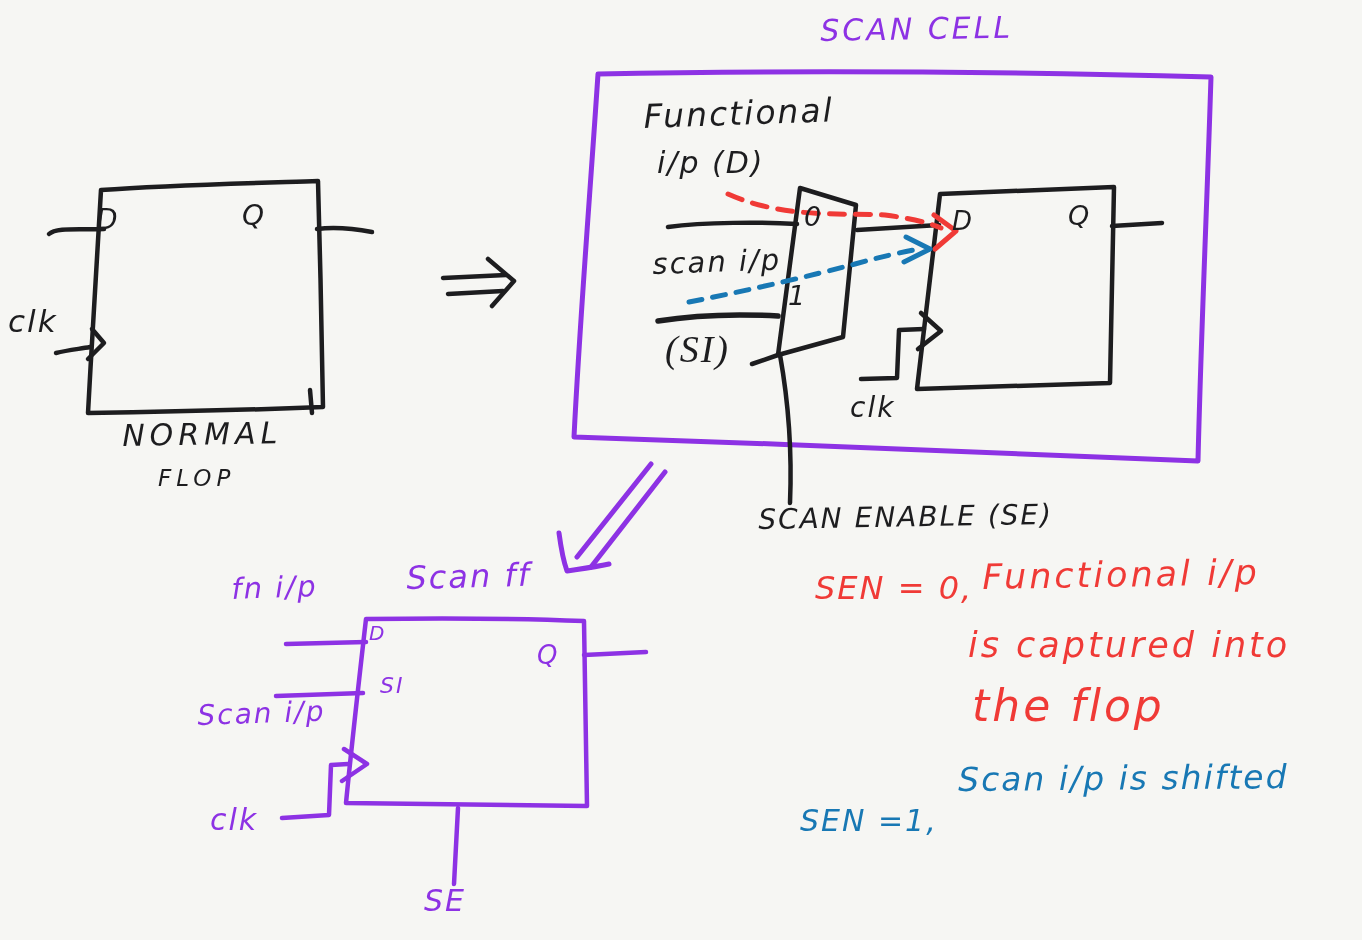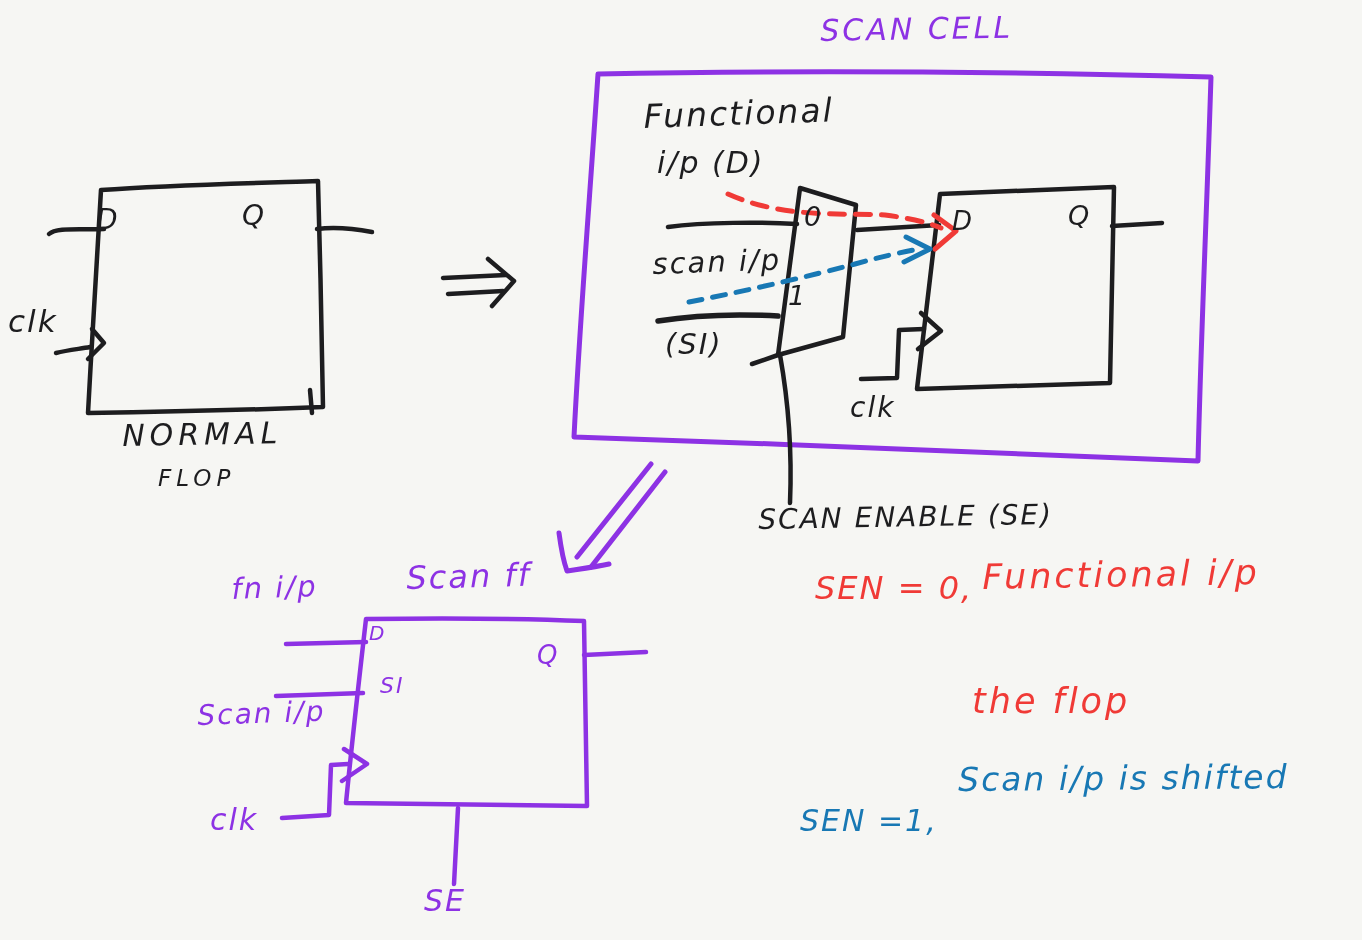--- a/index.html
+++ b/index.html
@@ -102,34 +102,35 @@
   <div class="hw" style="left:8px;top:306px;font-size:31px;">clk</div>
   <div class="hw" style="left:122px;top:421px;font-size:30px;letter-spacing:5px;transform:rotate(-1deg);">NORMAL</div>
   <div class="hw" style="left:158px;top:467px;font-size:23px;letter-spacing:5px;">FLOP</div>
 
   <div class="hw purple" style="left:820px;top:16px;font-size:30px;letter-spacing:3px;transform:rotate(-1deg);">SCAN CELL</div>
   <div class="hw" style="left:643px;top:100px;font-size:33px;transform:rotate(-2deg);">Functional</div>
   <div class="hw" style="left:657px;top:148px;font-size:30px;text-align:center;">i/p (D)</div>
   <div class="hw" style="left:804px;top:203px;font-size:27px;">0</div>
   <div class="hw" style="left:788px;top:282px;font-size:27px;">1</div>
   <div class="hw" style="left:652px;top:250px;font-size:29px;transform:rotate(-2deg);">scan i/p</div>
-  <div class="hw" style="left:665px;top:330px;font-size:29px;">(SI)</div>
+  <div class="hw" style="left:665px;top:330px;font-size:38px;font-family:Liberation Serif, serif;">(SI)</div>
   <div class="hw" style="left:952px;top:208px;font-size:26px;">D</div>
   <div class="hw" style="left:1068px;top:202px;font-size:27px;">Q</div>
   <div class="hw" style="left:850px;top:394px;font-size:28px;">clk</div>
   <div class="hw" style="left:758px;top:506px;font-size:28px;letter-spacing:2px;transform:rotate(-1deg);">SCAN ENABLE (SE)</div>
 
   <div class="hw purple" style="left:406px;top:562px;font-size:32px;transform:rotate(-1.5deg);">Scan ff</div>
   <div class="hw purple" style="left:231px;top:575px;font-size:29px;transform:rotate(-2deg);">fn i/p</div>
   <div class="hw purple" style="left:197px;top:702px;font-size:28px;transform:rotate(-2deg);">Scan i/p</div>
   <div class="hw purple" style="left:210px;top:805px;font-size:30px;">clk</div>
   <div class="hw purple" style="left:424px;top:886px;font-size:30px;text-align:center;">SE</div>
   <div class="hw purple" style="left:369px;top:623px;font-size:20px;">D</div>
   <div class="hw purple" style="left:380px;top:675px;font-size:22px;">SI</div>
   <div class="hw purple" style="left:537px;top:642px;font-size:26px;">Q</div>
 
   <div class="hw red" style="left:815px;top:572px;font-size:32px;">SEN = 0,</div>
   <div class="hw red" style="left:982px;top:560px;font-size:35px;letter-spacing:3px;transform:rotate(-1deg);">Functional i/p</div>
-  <div class="hw red" style="left:972px;top:684px;font-size:35px;letter-spacing:3px;">the flop</div>
+  <div class="hw red" style="left:968px;top:628px;font-size:35px;letter-spacing:3px;">is captured into</div>
+  <div class="hw red" style="left:972px;top:684px;font-size:44px;letter-spacing:3px;">the flop</div>
   <div class="hw blue" style="left:800px;top:770px;font-size:30px;margin-top:36px;">SEN =1,</div>
   <div class="hw blue" style="left:958px;top:763px;font-size:33px;letter-spacing:2px;transform:rotate(-0.5deg);">Scan i/p is shifted</div>
 
 </div>
 
 </body></html>

